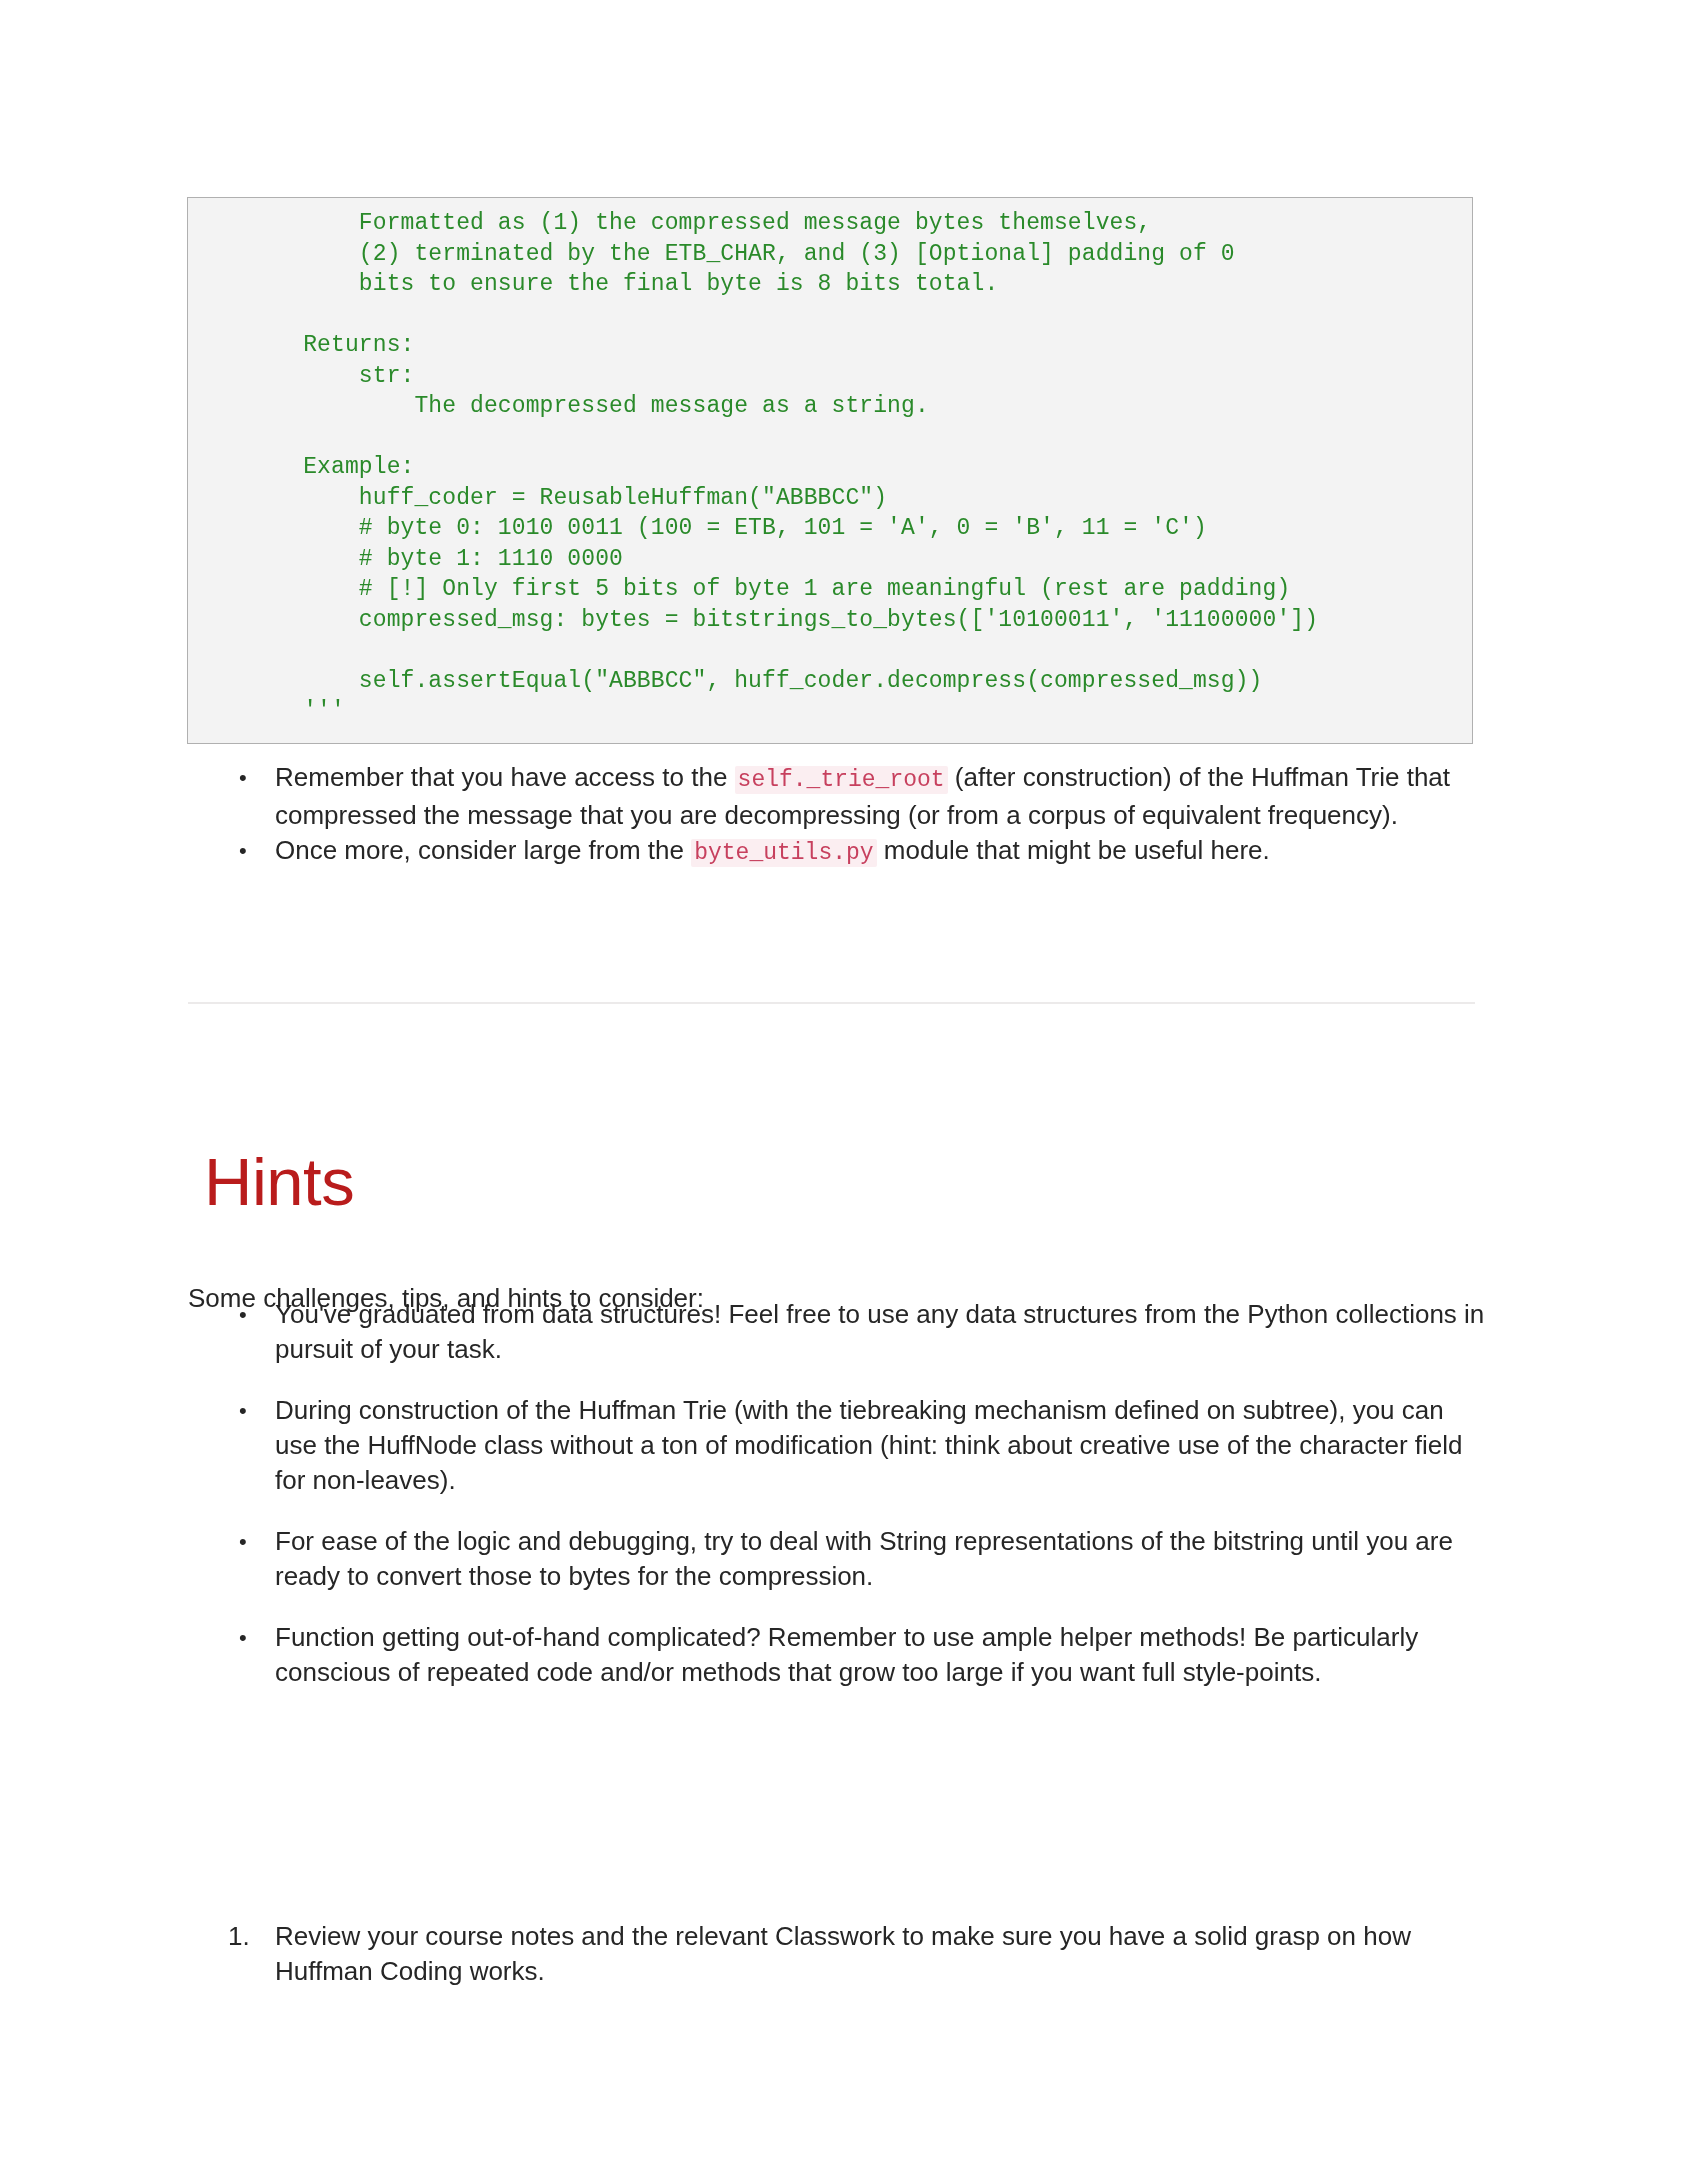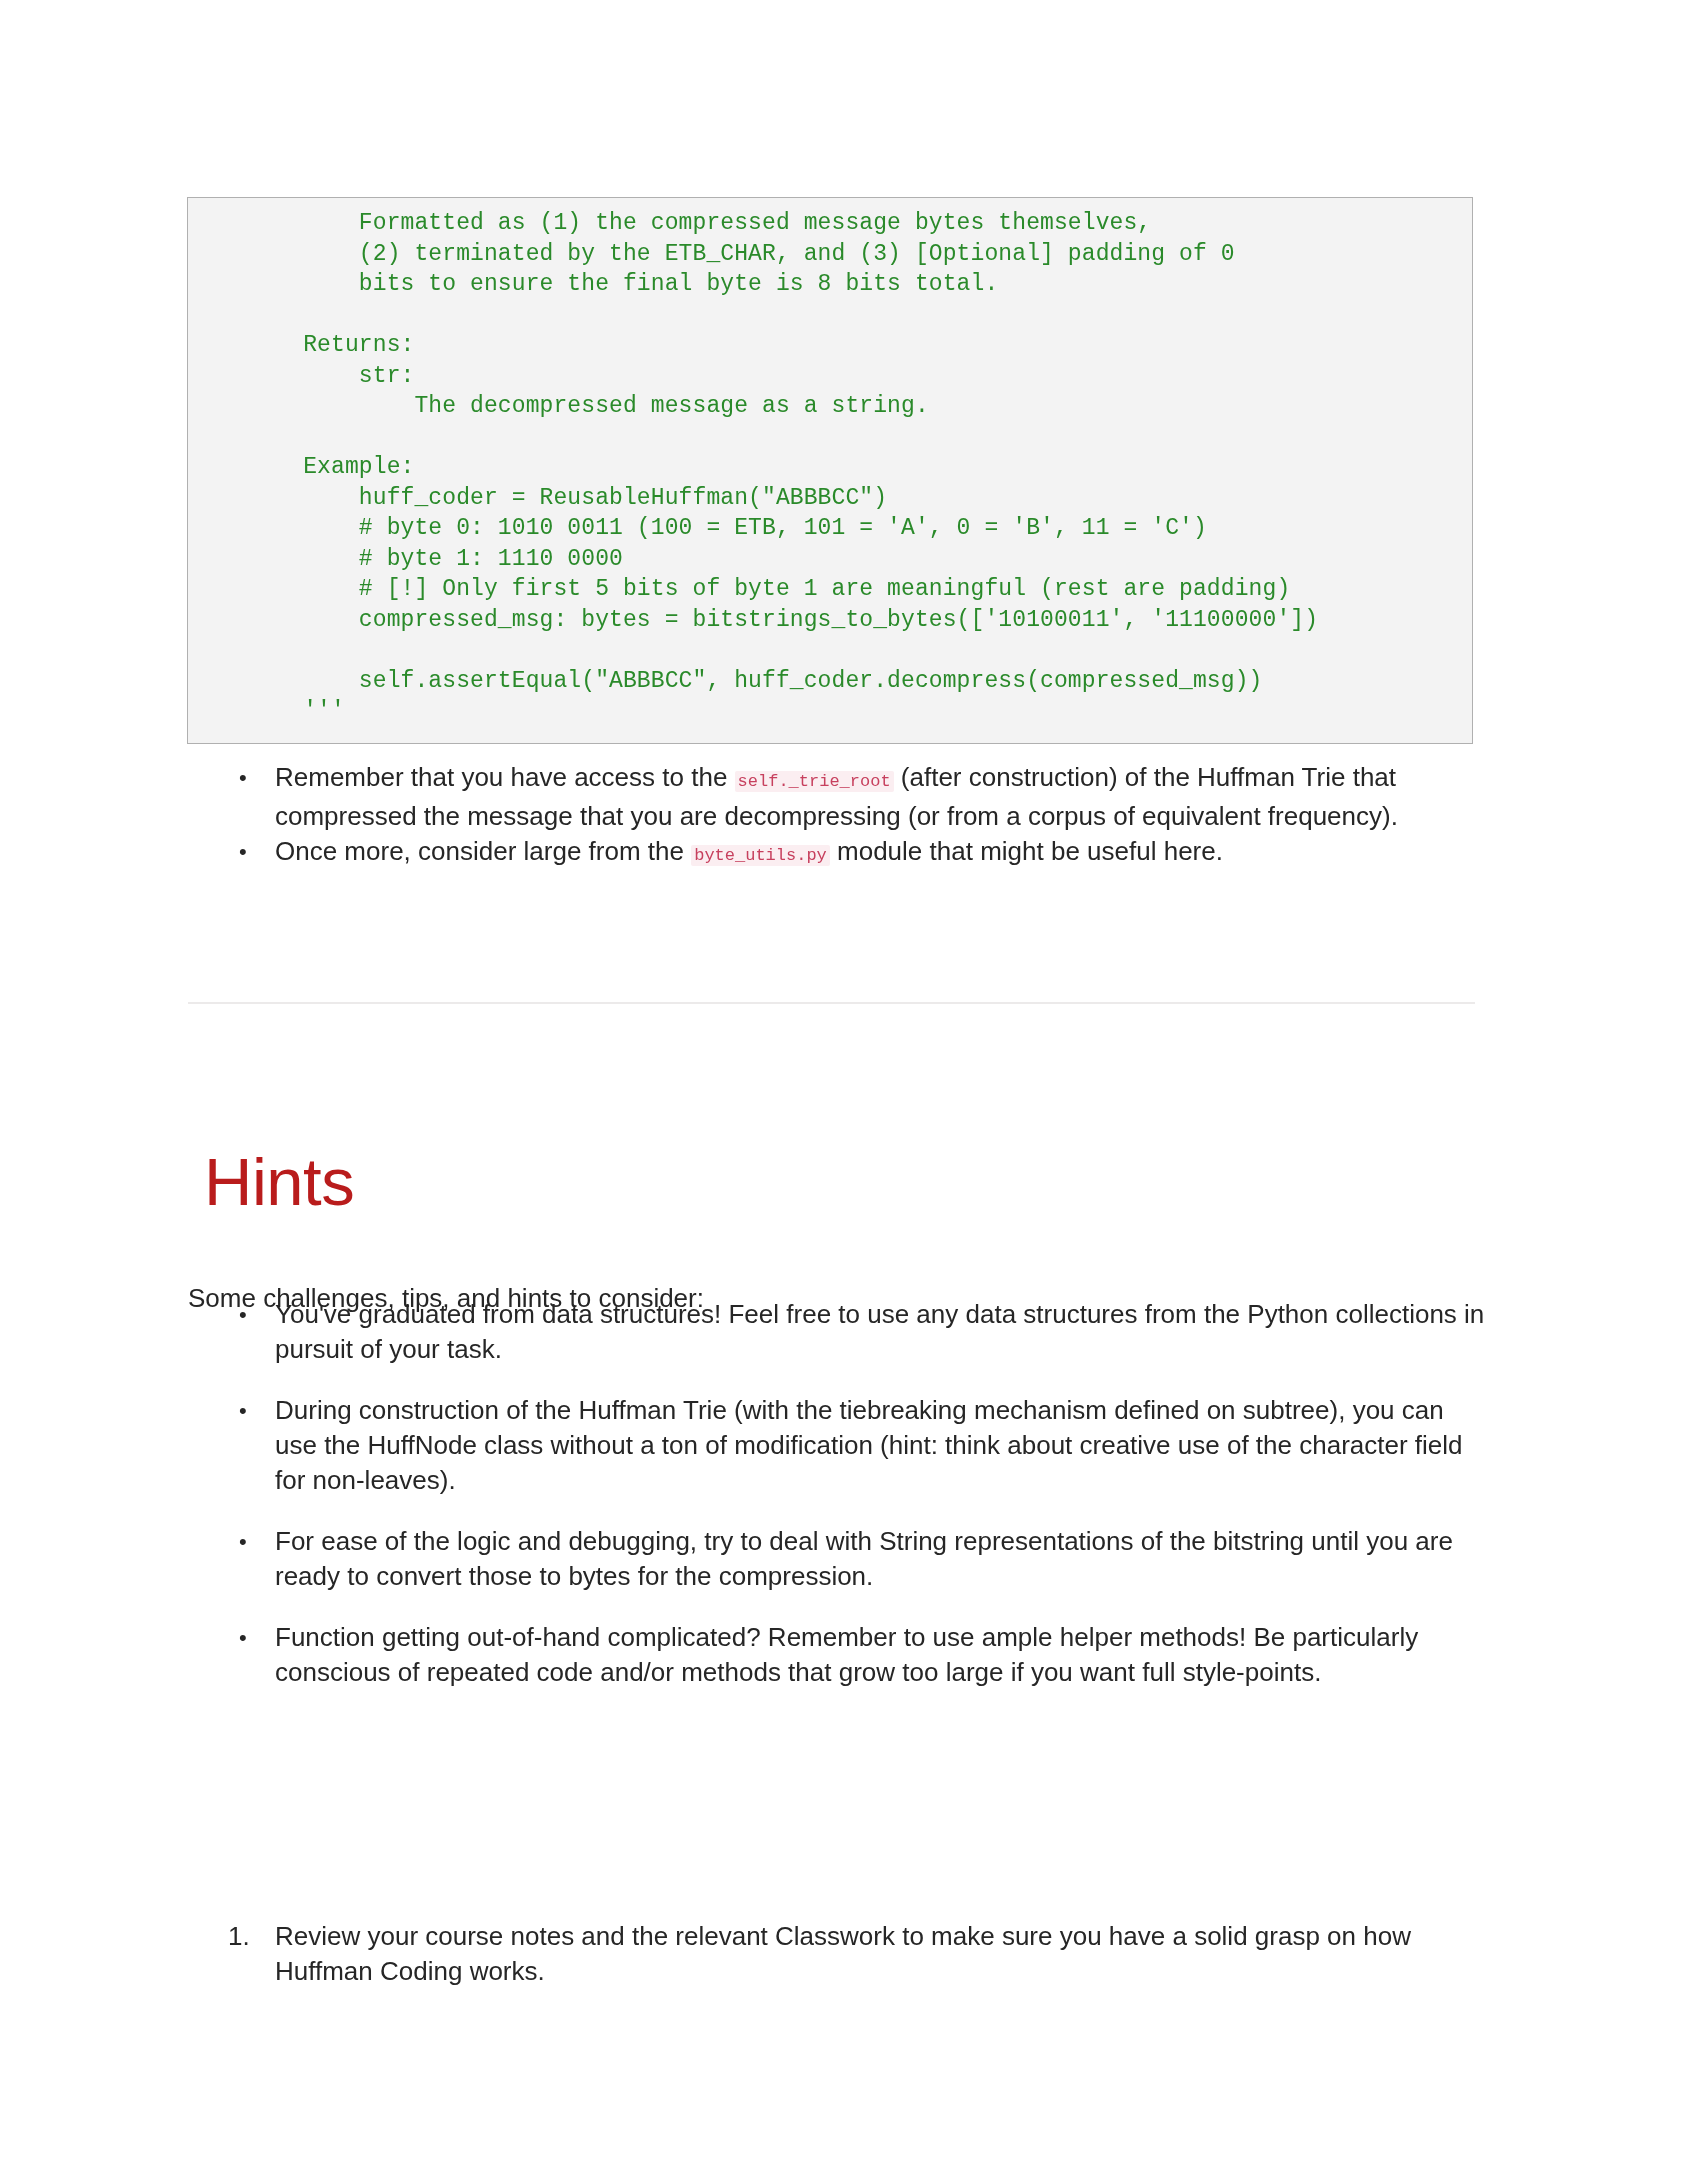--- a/index.html
+++ b/index.html
@@ -88,21 +88,21 @@
   .notes-list {
     position: absolute;
     left: 188px;
     top: 760px;
     width: 1287px;
   }
   .notes-list li.bullet-item { margin-bottom: 0; }
 
   code.inline {
     font-family: "Liberation Mono", "DejaVu Sans Mono", monospace;
-    font-size: 17px;
+    font-size: 23px;
     color: #c7405e;
     background: #fbeef1;
     padding: 1px 3px;
     border-radius: 2px;
     white-space: nowrap;
   }
 
   hr.divider {
     position: absolute;
     left: 188px;

